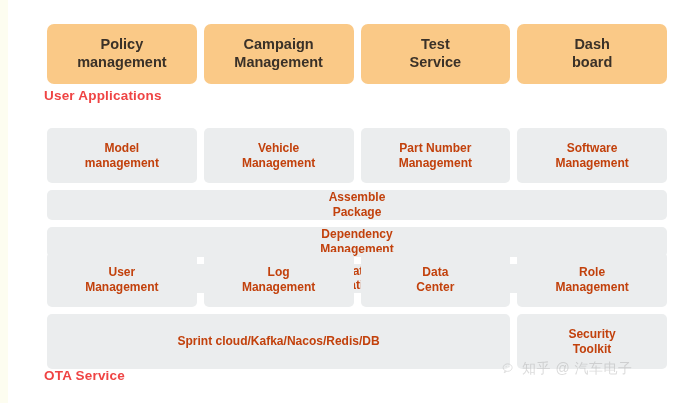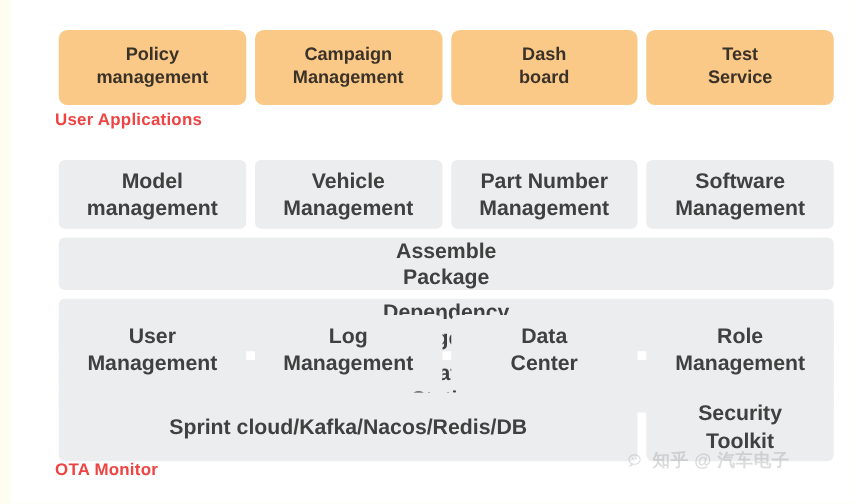--- a/index.html
+++ b/index.html
@@ -64,22 +64,22 @@
   }
 
   
   .row-plat-1 { top: 128px; height: 55px; }
   .row-plat-2 { top: 190px; height: 55px; flex-direction: column; }
   .row-plat-3 { top: 252px; height: 55px; }
   .row-plat-4 { top: 314px; height: 55px; justify-content: flex-end; }
 
   .cell-plat {
     background: #ebedee;
-    color: #404040;
-    font-size: 17px;
+    color: #c2410c;
+    font-size: 12px;
     font-weight: bold;
     border-radius: 5px;
   }
   .cell-wide {
     flex: 3.09 1 0;
   }
   .cell-narrow {
     flex: 1 1 0;
   }
 
@@ -113,37 +113,37 @@
     filter: grayscale(1);
     pointer-events: none;
   }
   .watermark-icon {
     width: 15px;
     height: 15px;
     flex: none;
   }
   .watermark-text {
     font-size: 14px;
-    font-weight: bold;
+    font-weight: normal;
     color: #8d8d8d;
     white-space: nowrap;
     letter-spacing: 0.5px;
   }
 </style>
 </head>
 <body>
 
 <div id="canvas">
   <div class="page-surface">
 
     <div class="row row-apps">
       <div class="cell cell-app">Policy<br>management</div>
       <div class="cell cell-app">Campaign<br>Management</div>
+      <div class="cell cell-app">Test<br>Service</div>
       <div class="cell cell-app">Dash<br>board</div>
-      <div class="cell cell-app">Test<br>Service</div>
     </div>
 
     <div class="caption caption-apps">User Applications</div>
 
     <div class="row row-plat-1">
       <div class="cell cell-plat">Model<br>management</div>
       <div class="cell cell-plat">Vehicle<br>Management</div>
       <div class="cell cell-plat">Part Number<br>Management</div>
       <div class="cell cell-plat">Software<br>Management</div>
     </div>
@@ -159,21 +159,21 @@
       <div class="cell cell-plat">Log<br>Management</div>
       <div class="cell cell-plat">Data<br>Center</div>
       <div class="cell cell-plat">Role<br>Management</div>
     </div>
 
     <div class="row row-plat-4">
       <div class="cell cell-plat cell-wide">Sprint cloud/Kafka/Nacos/Redis/DB</div>
       <div class="cell cell-plat cell-narrow">Security<br>Toolkit</div>
     </div>
 
-    <div class="caption caption-platform">OTA Monitor</div>
+    <div class="caption caption-platform">OTA Service</div>
 
     <div class="watermark">
       <svg class="watermark-icon" viewBox="0 0 24 24">
         <ellipse cx="9" cy="9" rx="7.2" ry="6" fill="none" stroke="#8d8d8d" stroke-width="1.4"></ellipse>
         <path d="M5 14 L3.4 17.2 L6.6 15.6 Z" fill="none" stroke="#8d8d8d" stroke-width="1.4"></path>
         <circle cx="6.6" cy="7.6" r="0.95" fill="#8d8d8d"></circle>
         <circle cx="11.4" cy="7.6" r="0.95" fill="#8d8d8d"></circle>
       </svg>
       <span class="watermark-text">知乎 @ 汽车电子</span>
     </div>

